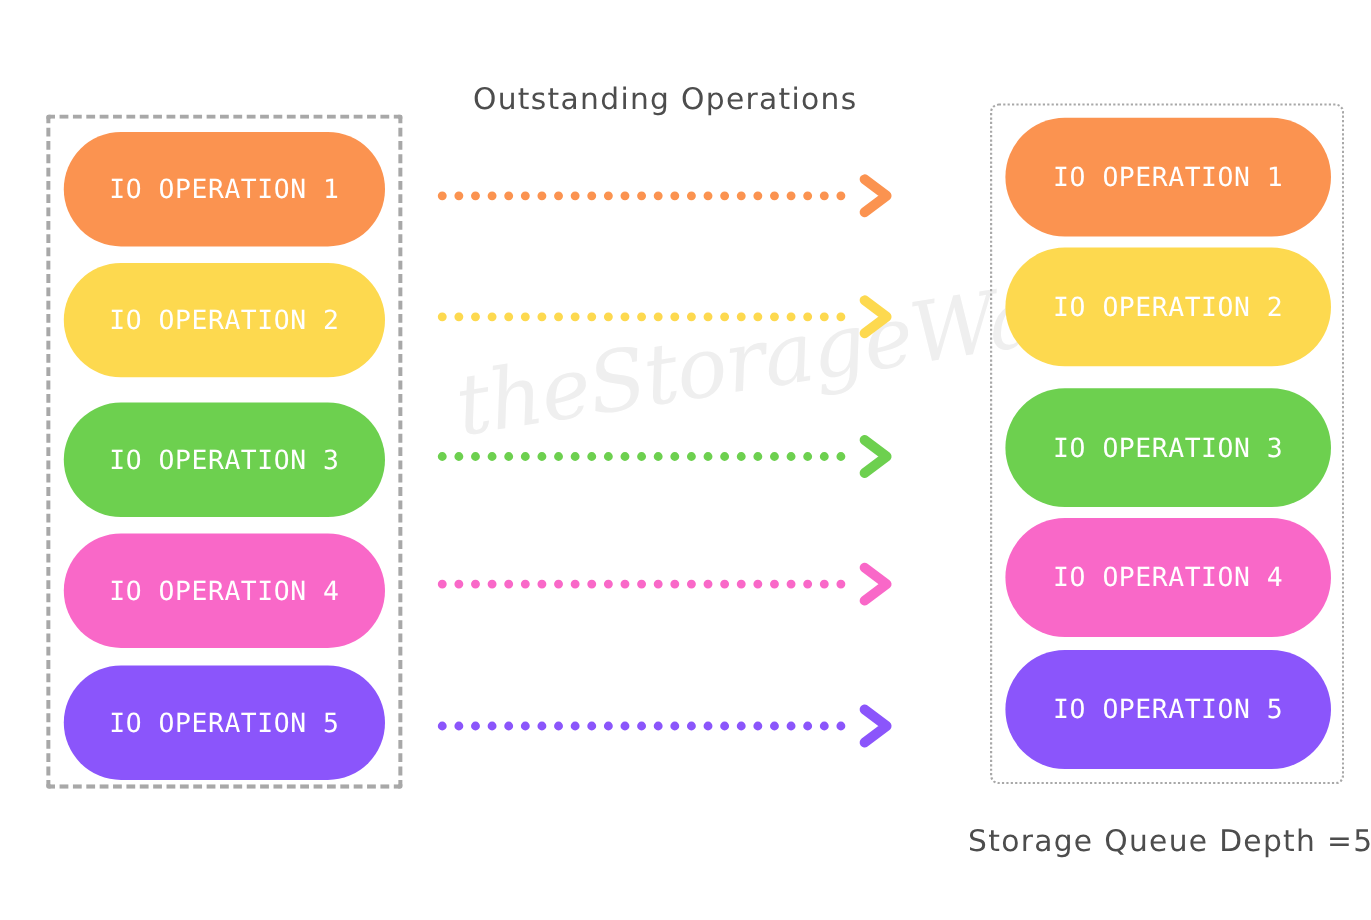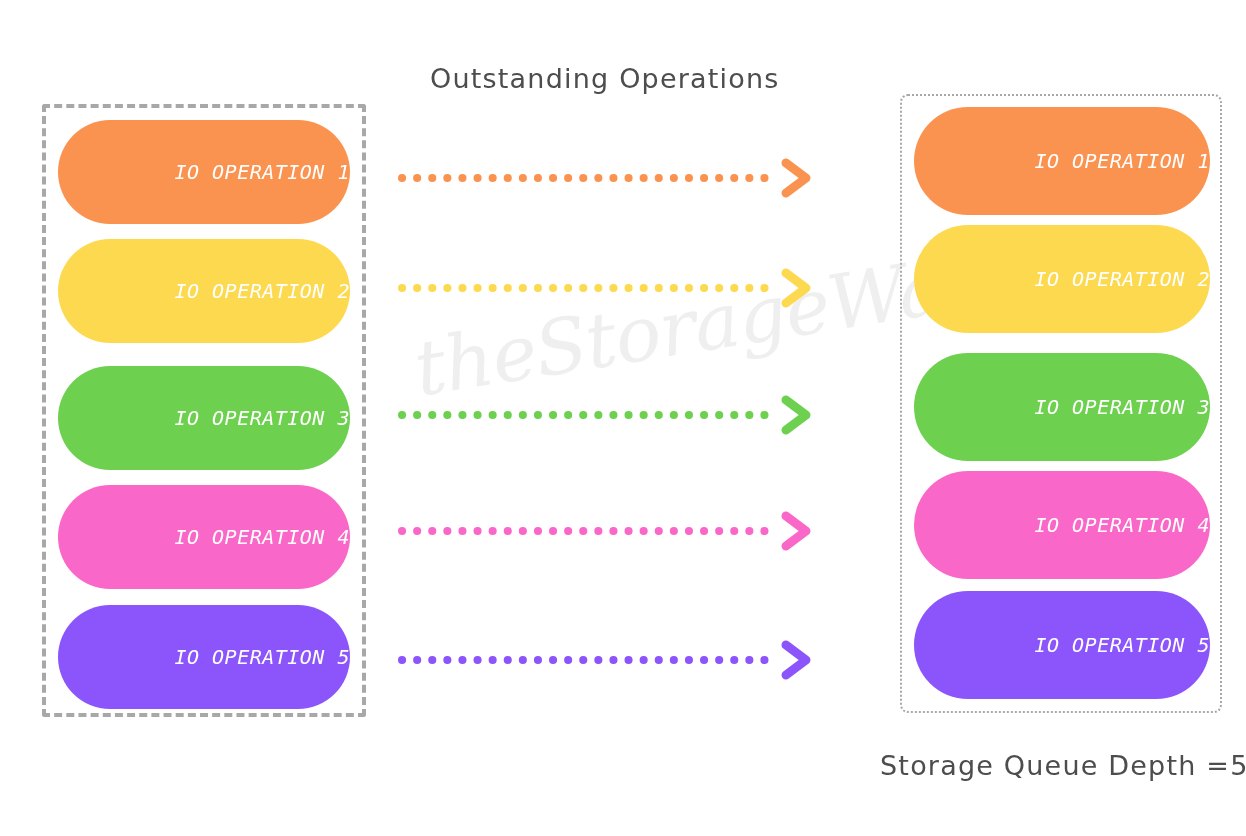--- a/index.html
+++ b/index.html
@@ -50,21 +50,21 @@
   .title-host {
     position: absolute;
     left: 74px;
     top: 42px;
     font-size: 28px;
     z-index: 5;
   }
   .title-center {
     position: absolute;
     left: 430px;
-    top: 63px;
+    top: 75px;
     font-size: 27px;
     z-index: 5;
   }
   .title-storage {
     position: absolute;
     left: 893px;
     top: 39px;
     font-size: 28px;
     z-index: 5;
   }
@@ -104,29 +104,28 @@
     height: 619px;
     border: 2px dotted #a8a8a8;
     border-radius: 8px;
   }
 
   
   .pill {
     position: absolute;
     display: flex;
     align-items: center;
-    justify-content: flex-end;
+    justify-content: center;
     border-radius: 999px;
     color: #ffffff;
     font-family: "DejaVu Sans Mono", monospace;
-    font-size: 20px;
+    font-size: 24px;
     letter-spacing: 0.5px;
     white-space: nowrap;
     z-index: 4;
-    font-style: italic;
   }
   .pill.host-pill {
     left: 58px;
     width: 292px;
     height: 104px;
   }
   .pill.storage-pill {
     left: 914px;
     width: 296px;
     height: 108px;

